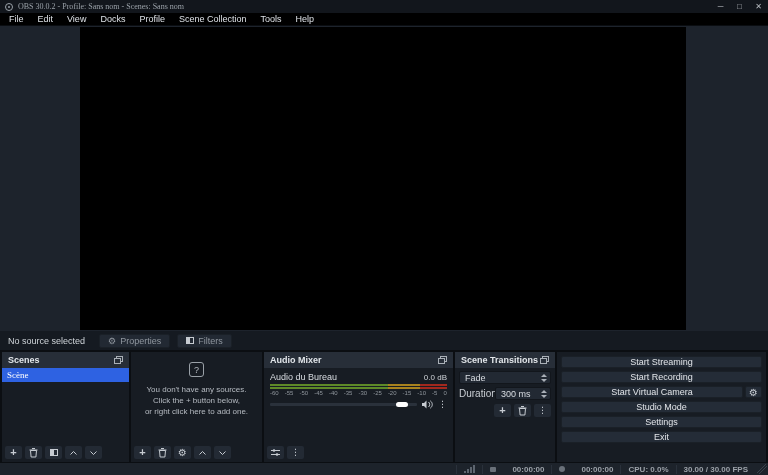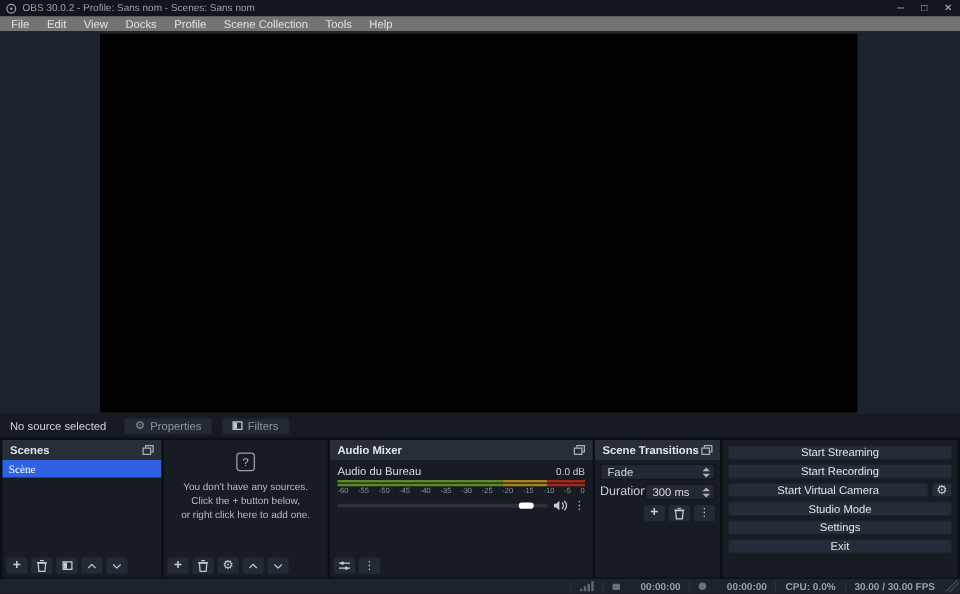--- a/index.html
+++ b/index.html
@@ -4,42 +4,42 @@
 <style>
   * { margin:0; padding:0; box-sizing:border-box; }
   html,body { width:768px; height:475px; overflow:hidden; }
   body { font-family:"Liberation Sans","DejaVu Sans",sans-serif; background:#10141a; color:#dfe3e8; }
   #app { width:768px; height:475px; display:flex; flex-direction:column; background:#10141a; }
 
   
   .titlebar { height:13px; background:#12161c; display:flex; align-items:center; flex:0 0 auto; }
   .obs-logo { width:8px; height:8px; border:1px solid #9aa1a8; border-radius:50%; margin-left:5px; position:relative; }
   .obs-logo::after { content:""; position:absolute; left:2px; top:2px; width:2px; height:2px; background:#9aa1a8; border-radius:50%; }
-  .win-title { font-size:8px; color:#9aa1a8; margin-left:5px; white-space:nowrap; }
+  .win-title { font-size:8px; color:#9aa1a8; margin-left:5px; white-space:nowrap;font-family:Liberation Serif, serif; }
   .win-btns { margin-left:auto; display:flex; }
   .win-btn { width:19px; height:13px; display:flex; align-items:center; justify-content:center; font-size:8px; color:#b9bec3; }
 
   
-  .menubar { height:13px; background:#737373; display:flex; align-items:center; padding-left:2px; border-bottom:1px solid #0a0d11; flex:0 0 auto; }
+  .menubar { height:13px; background:#000000; display:flex; align-items:center; padding-left:2px; border-bottom:1px solid #0a0d11; flex:0 0 auto; }
   .menu-item { font-size:9px; color:#dde1e6; padding:0 7px; line-height:13px; }
 
   
   .preview { height:305px; background:#1d232c; position:relative; flex:0 0 auto; }
   .canvas { position:absolute; left:80px; top:1px; width:606px; height:303px; background:#000; }
 
   
   .source-row { height:21px; background:#151a21; border-bottom:2px solid #0b0e12; display:flex; align-items:center; padding-left:8px; flex:0 0 auto; }
   .source-status { font-size:9px; color:#cfd4d9; margin-right:14px; }
   .sbtn { display:flex; align-items:center; gap:4px; background:#222933; border:1px solid #1a2027; border-radius:2px; height:14px; padding:0 8px; font-size:9px; color:#8f969e; margin-right:7px; }
   .sbtn .gear-glyph { font-size:9px; color:#8f969e; }
 
   
   .docks { flex:1 1 auto; display:flex; gap:2px; padding:0 2px; background:#0b0e12; }
   .dock { background:#171c23; display:flex; flex-direction:column; min-width:0; }
-  .dock-scenes { width:127px; } .dock-sources { width:131px; } .dock-mixer { width:210px; } .dock-transitions { width:100px; } .dock-controls { flex:1; }
+  .dock-scenes { width:127px; } .dock-sources { width:131px; } .dock-mixer { width:189px; } .dock-transitions { width:100px; } .dock-controls { flex:1; }
   .dock-header { height:16px; background:#272e38; display:flex; align-items:center; padding:0 6px; flex:0 0 auto; }
   .dock-title { font-size:9px; font-weight:bold; color:#e2e6ea; }
   .popout { margin-left:auto; width:9px; height:8px; position:relative; }
   .popout::before { content:""; position:absolute; right:0; top:0; width:5px; height:4px; border:1px solid #aab0b7; }
   .popout::after { content:""; position:absolute; left:0; bottom:0; width:5px; height:4px; border:1px solid #aab0b7; background:#272e38; }
   .dock-body { flex:1; position:relative; }
 
   .scene-item { height:14px; background:#2e62e2; color:#fff; font-size:9px; display:flex; align-items:center; padding-left:5px;font-family:Liberation Serif, serif; }
 
   .mini-toolbar { position:absolute; left:3px; bottom:3px; display:flex; gap:3px; }

